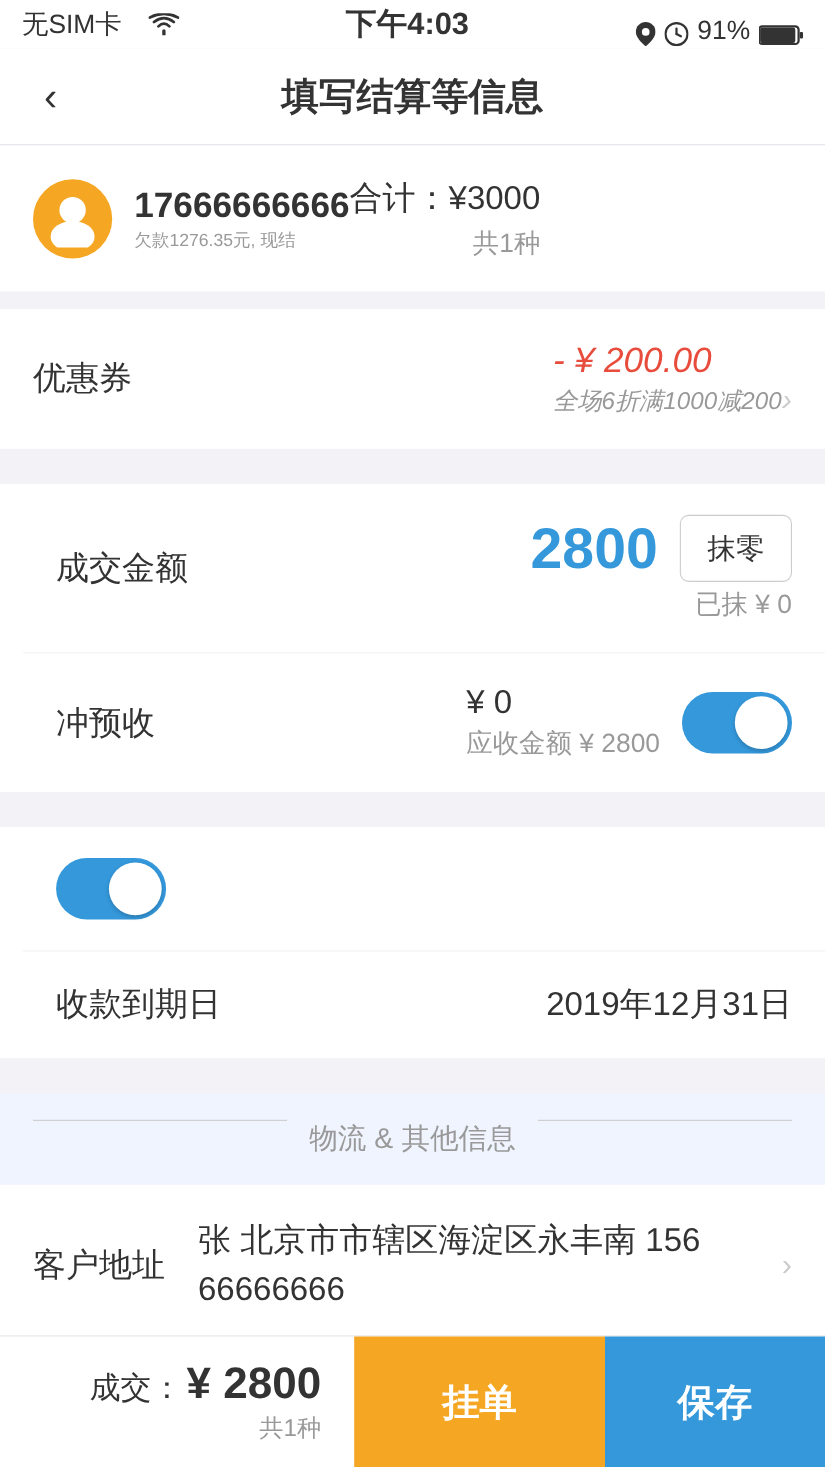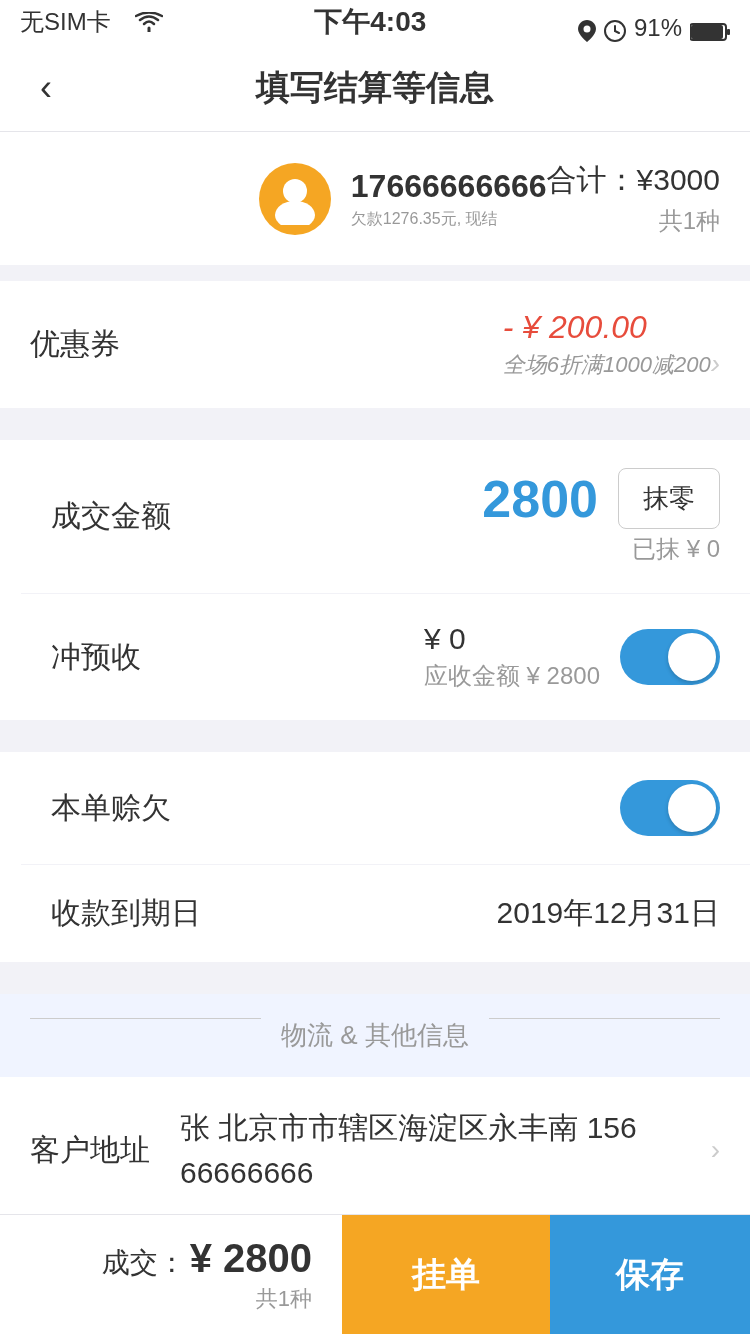--- a/index.html
+++ b/index.html
@@ -51,21 +51,21 @@
       font-weight: 600;
       color: #333;
     }
 
     
     .customer-card {
       background: #fff;
       padding: 28px 30px;
       display: flex;
       align-items: center;
-      justify-content: flex-end;
+      justify-content: flex-start;
       margin-bottom: 16px;
     }
     .customer-left { display: flex; align-items: center; gap: 20px; }
     .customer-info {}
     .customer-phone { font-size: 32px; font-weight: 600; color: #333; }
     .customer-debt { font-size: 16px; color: #999; margin-top: 4px; }
     .customer-right { text-align: right; }
     .total-amount { font-size: 30px; color: #333; }
     .total-count { font-size: 24px; color: #999; margin-top: 4px; }
 
@@ -181,21 +181,21 @@
     }
     .footer-summary {
       flex: 1;
       display: flex;
       flex-direction: column;
       justify-content: center;
       padding: 0 30px;
       align-items: flex-end;
     }
     .footer-btn-hold {
-      width: 208px;
+      width: 228px;
       background: #f5a623;
       display: flex;
       align-items: center;
       justify-content: center;
       font-size: 34px;
       color: #fff;
       font-weight: 600;
       cursor: pointer;
     }
     .footer-btn-save {
@@ -315,21 +315,20 @@
         <div class="toggle-knob"></div>
       </div>
     </div>
   </div>
 </div>
 
 <div class="section-divider"></div>
 
 <div class="form-section">
   <div class="form-row">
-    <span class="form-label">本单赊欠</span>
     <div class="toggle">
       <div class="toggle-knob"></div>
     </div>
   </div>
 
   <div class="form-row">
     <span class="form-label">收款到期日</span>
     <span class="due-date-value">2019年12月31日</span>
   </div>
 </div>

